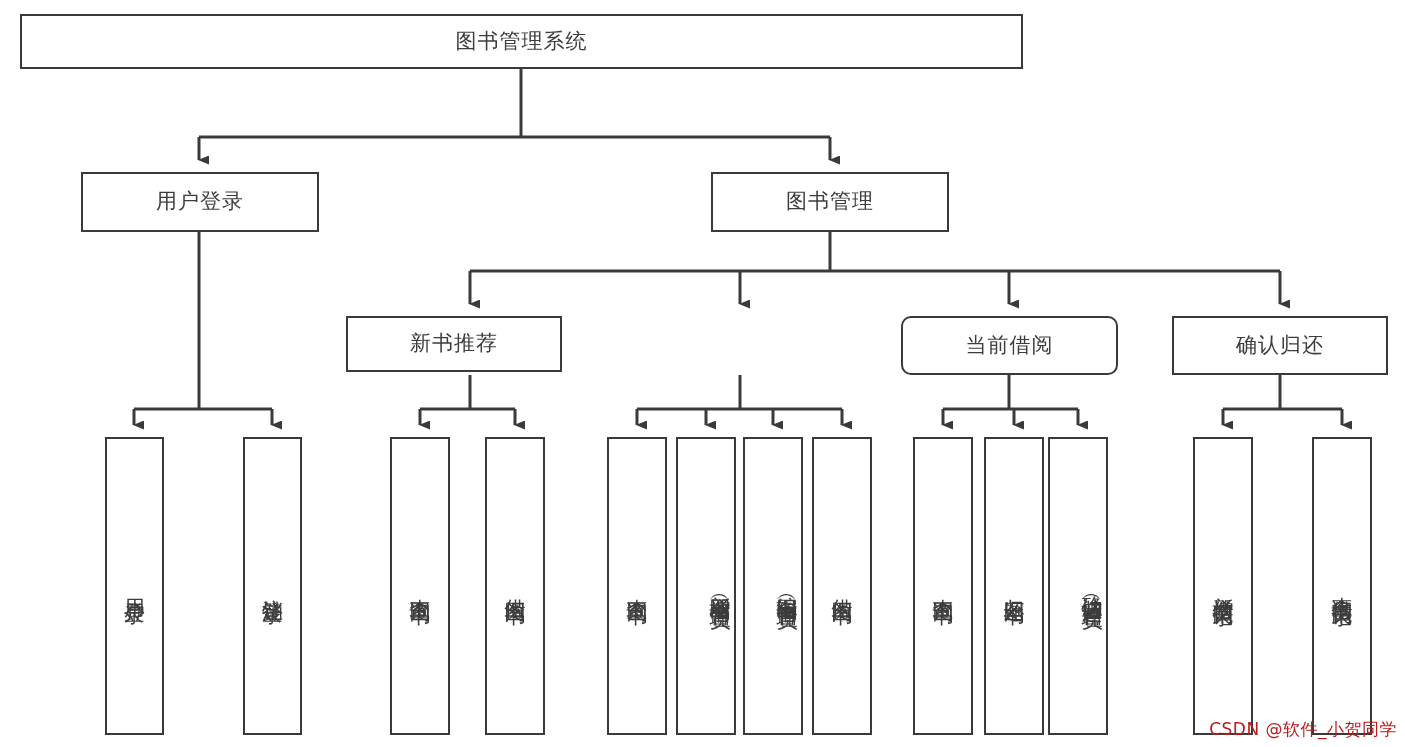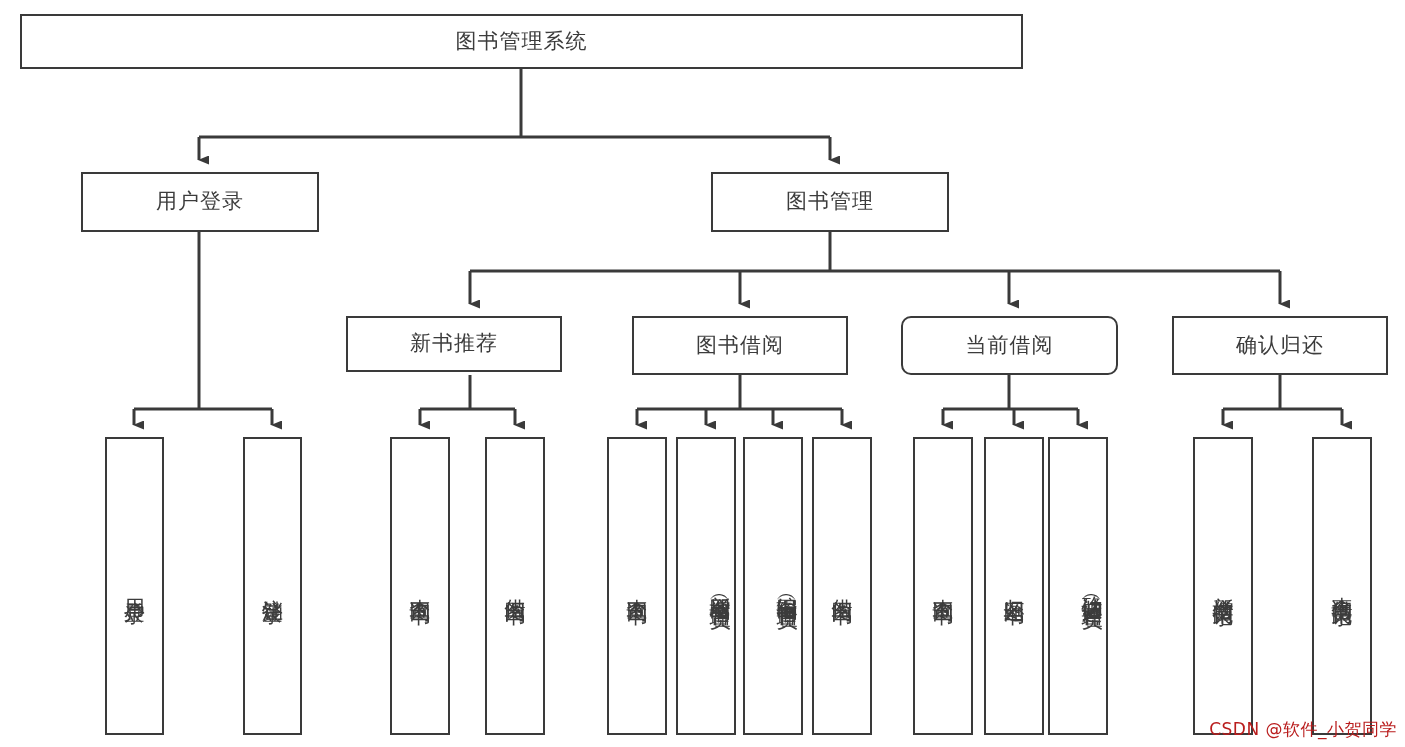--- a/index.html
+++ b/index.html
@@ -133,23 +133,20 @@
   <div class="node horizontal" style="left: 81px; top: 172px; width: 238px; height: 60px;">
     <span class="node-label">用户登录</span>
   </div>
   <div class="node horizontal" style="left: 711px; top: 172px; width: 238px; height: 60px;">
     <span class="node-label">图书管理</span>
   </div>
 
   <div class="node horizontal" style="left: 346px; top: 316px; width: 216px; height: 56px;">
     <span class="node-label">新书推荐</span>
   </div>
-  <div class="node horizontal" style="left: 632px; top: 316px; width: 216px; height: 59px;">
-    <span class="node-label">图书借阅</span>
-  </div>
   <div class="node horizontal" style="left: 901px; top: 316px; width: 217px; height: 59px; border-radius: 10px;">
     <span class="node-label">当前借阅</span>
   </div>
   <div class="node horizontal" style="left: 1172px; top: 316px; width: 216px; height: 59px;">
     <span class="node-label">确认归还</span>
   </div>
 
   <div class="node vertical centered" style="left: 105px; top: 437px; width: 59px; height: 298px;">
     <span class="node-label">用户登录</span>
   </div>

